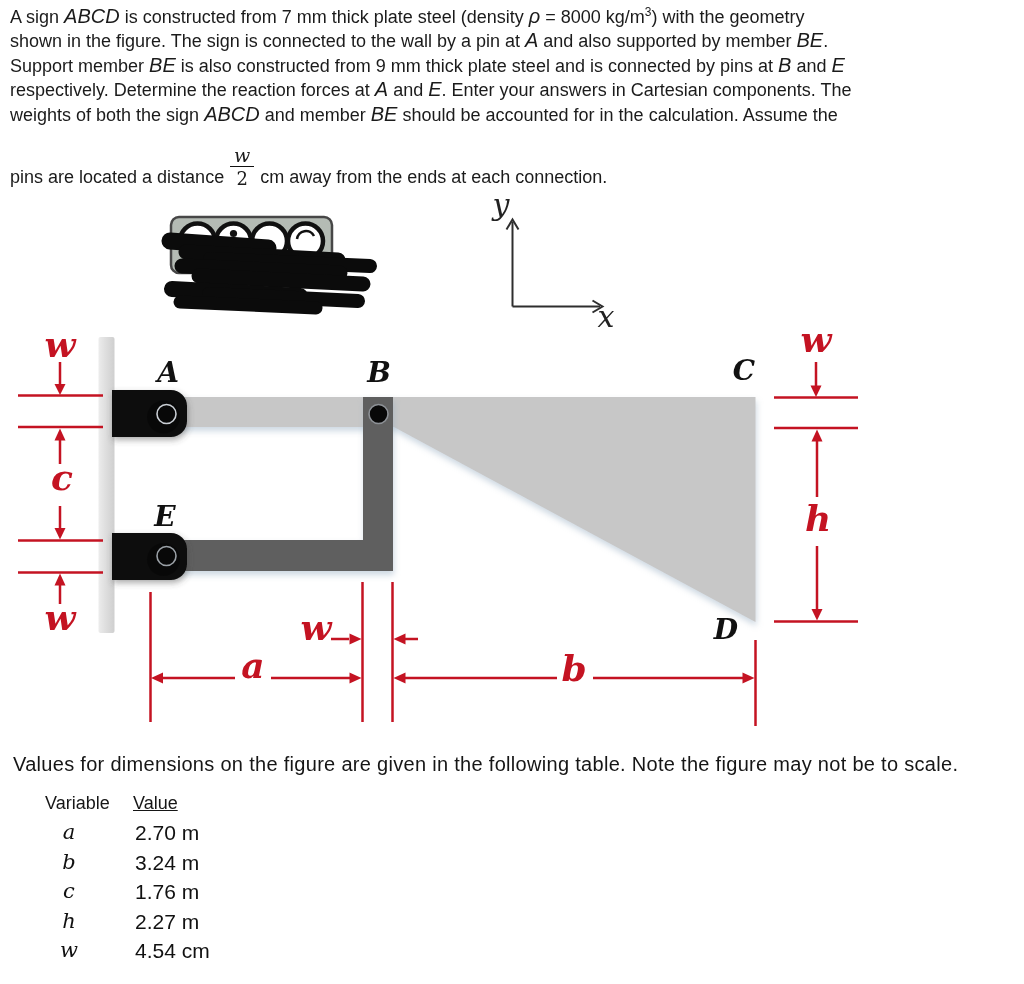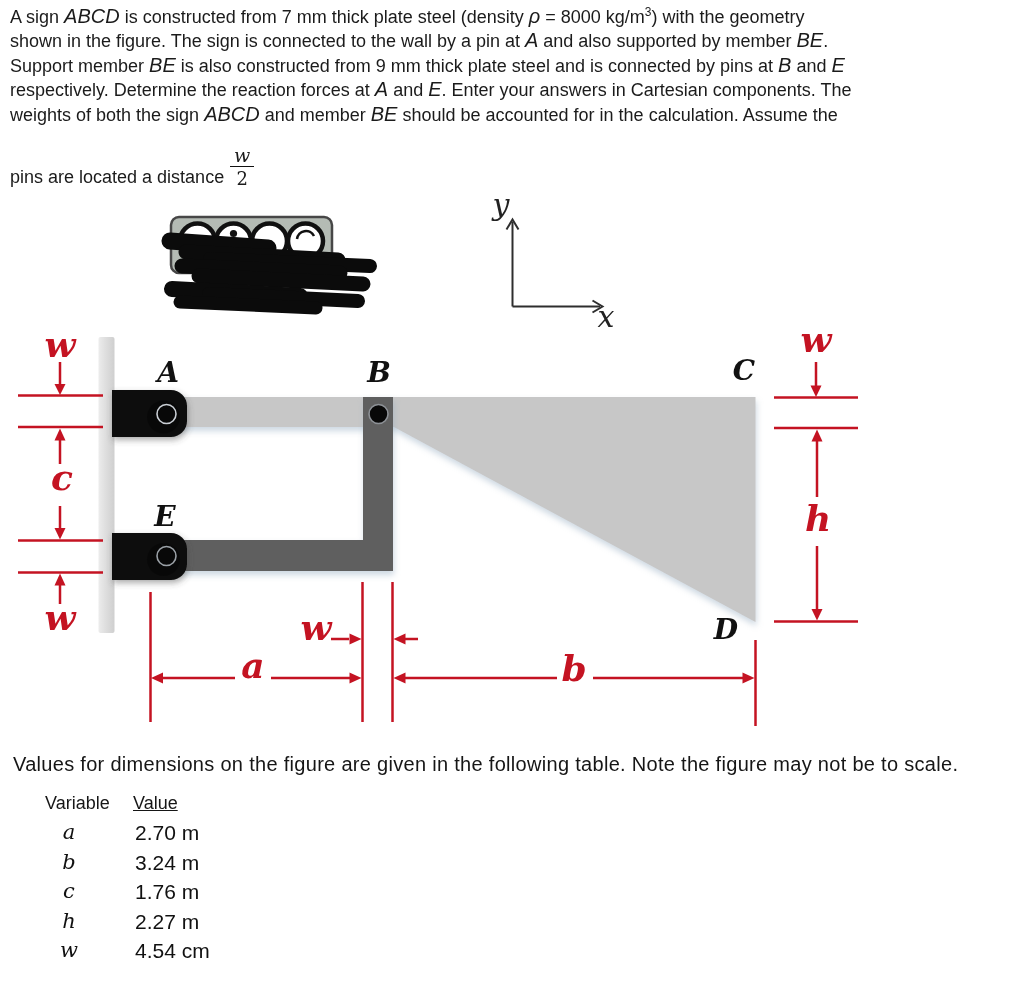--- a/index.html
+++ b/index.html
@@ -53,20 +53,21 @@
     <div class="pline"><span>Support member </span><span class="m">BE</span><span> is also constructed from 9 mm thick plate steel and is connected by pins at </span><span class="m">B</span><span> and </span><span class="m">E</span></div>
     <div class="pline"><span>respectively. Determine the reaction forces at </span><span class="m">A</span><span> and </span><span class="m">E</span><span>. Enter your answers in Cartesian components. The</span></div>
     <div class="pline"><span>weights of both the sign </span><span class="m">ABCD</span><span> and member </span><span class="m">BE</span><span> should be accounted for in the calculation. Assume the</span></div>
     <div class="pline line6">
       <span><span>pins are located a distance </span></span>
       <span class="frac">
         <span class="num">w</span>
         <span class="bar"></span>
         <span class="den">2</span>
       </span>
+      <span><span> cm away from the ends at each connection.</span></span>
     </div>
   </div>
 
   <svg id="diagram" width="1024" height="984" viewBox="0 0 1024 984">
     <defs>
       <linearGradient id="wallg" x1="0" y1="0" x2="1" y2="0">
         <stop offset="0" stop-color="#ececec"></stop>
           <stop offset="0.45" stop-color="#dedede"></stop>
           <stop offset="1" stop-color="#cfcfcf"></stop>
       </linearGradient>

